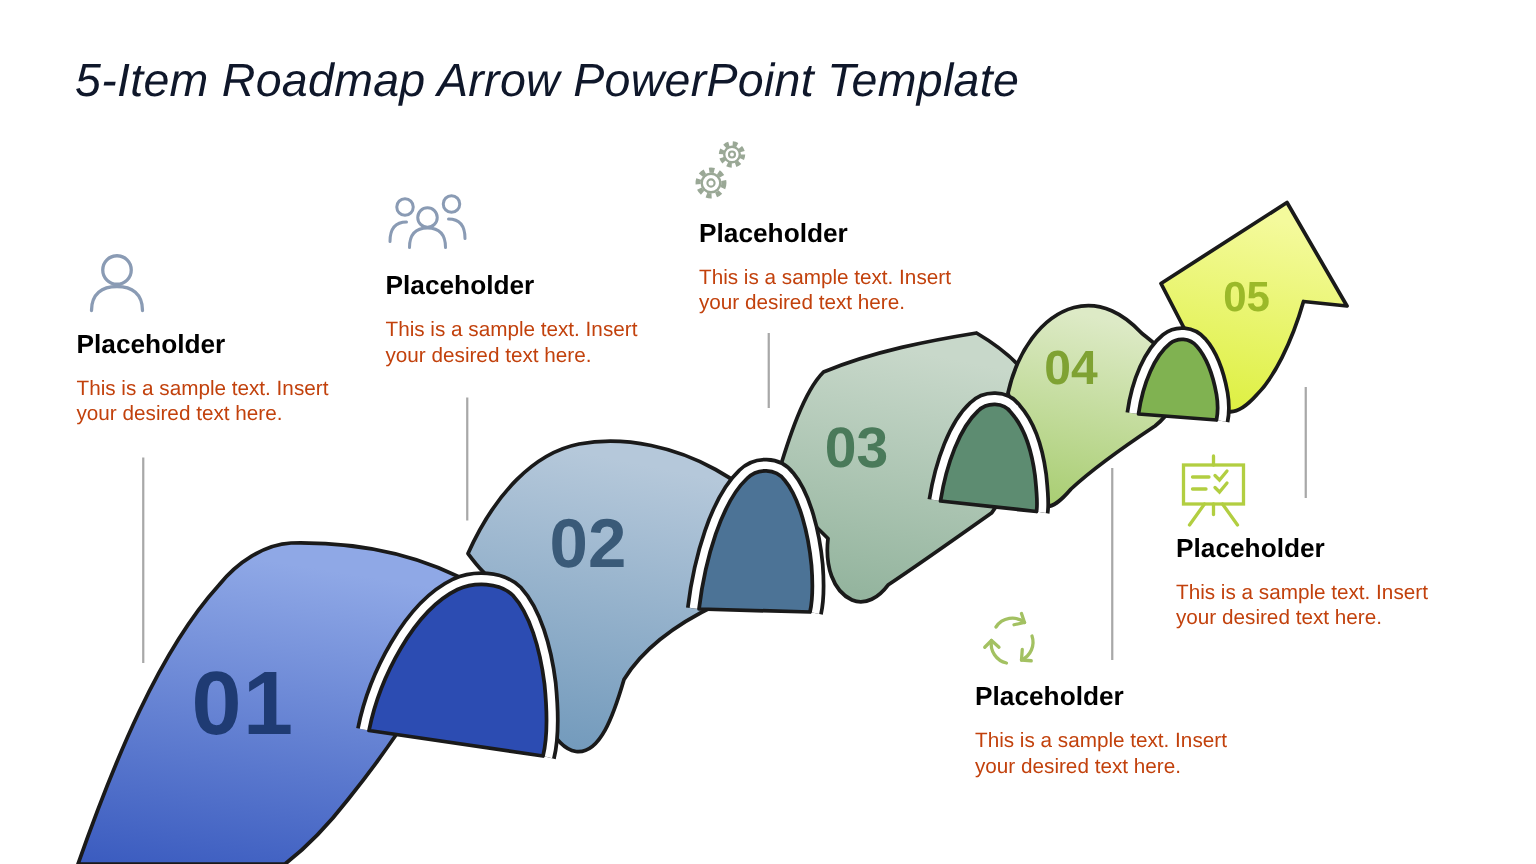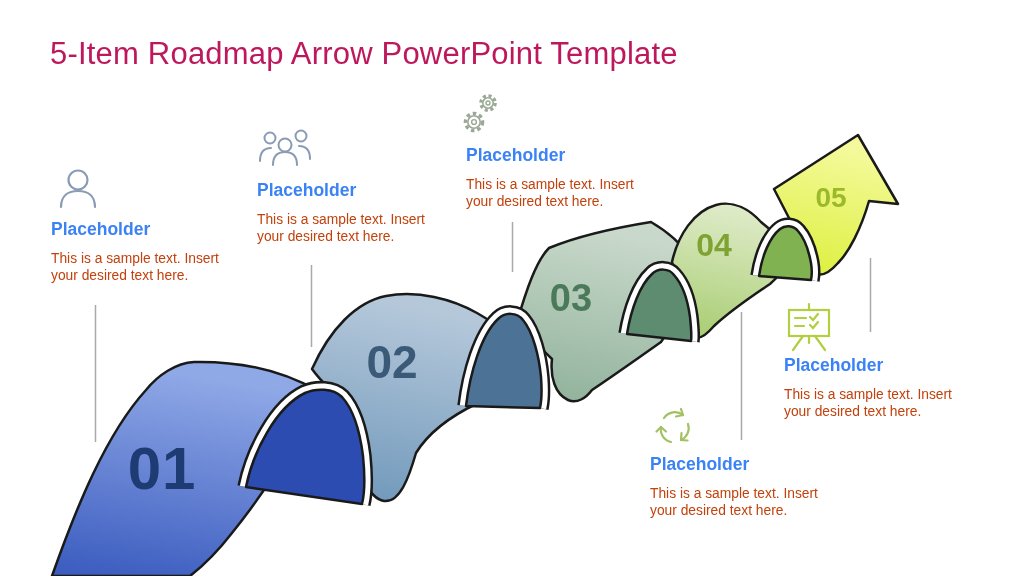--- a/index.html
+++ b/index.html
@@ -2,24 +2,24 @@
 <html><head>
 <meta charset="utf-8">
 <style>
   html,body{margin:0;padding:0;background:#e9e9e9;}
   .slide{
     position:relative;width:1024px;height:576px;background:#ffffff;
     overflow:hidden;font-family:"Liberation Sans",sans-serif;
   }
   .title{
     position:absolute;left:50px;top:36px;font-size:31px;font-weight:400;
-    color:#be185d;letter-spacing:0.2px;white-space:nowrap;
+    color:#0f172a;letter-spacing:0.2px;white-space:nowrap;font-style:italic;
   }
   .ph-heading{
-    position:absolute;font-size:17.5px;font-weight:700;color:#3b82f6;white-space:nowrap;
+    position:absolute;font-size:17.5px;font-weight:700;color:#000000;white-space:nowrap;
   }
   .ph-body{
     position:absolute;font-size:13.8px;color:#c2410c;line-height:1.2;white-space:nowrap;
   }
   svg.graphic{position:absolute;left:0;top:0;}
   .num{font-family:"Liberation Sans",sans-serif;font-weight:bold;}
 </style>
 </head>
 <body>
 

